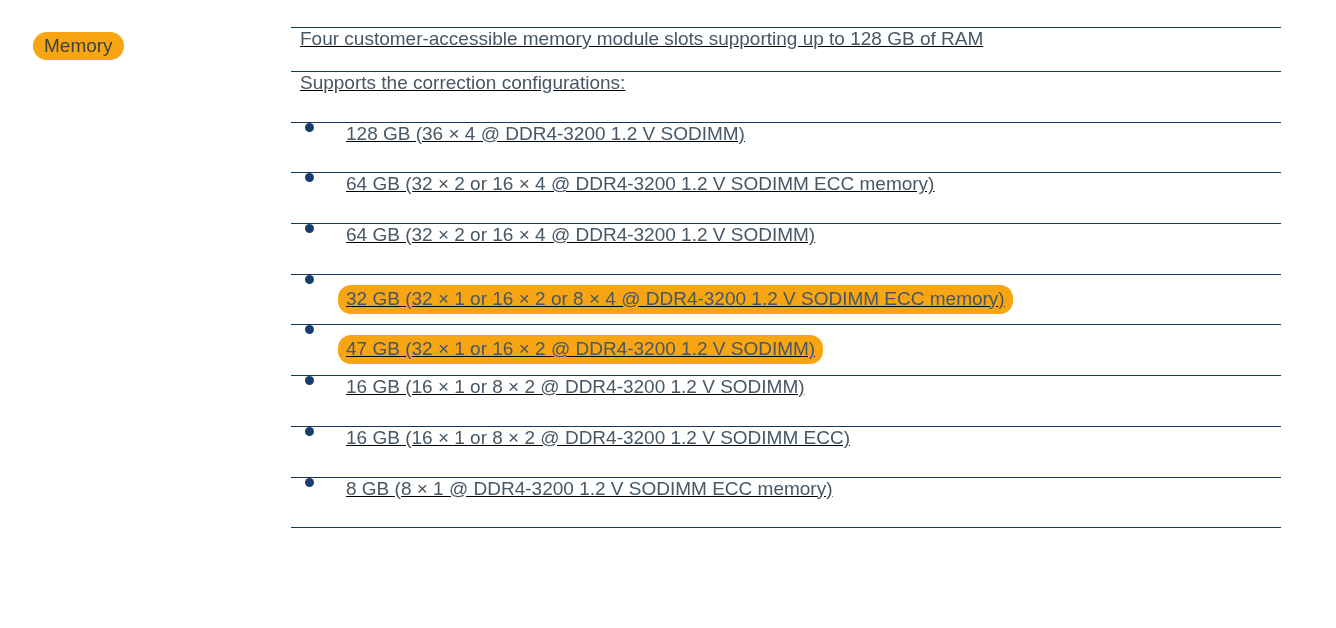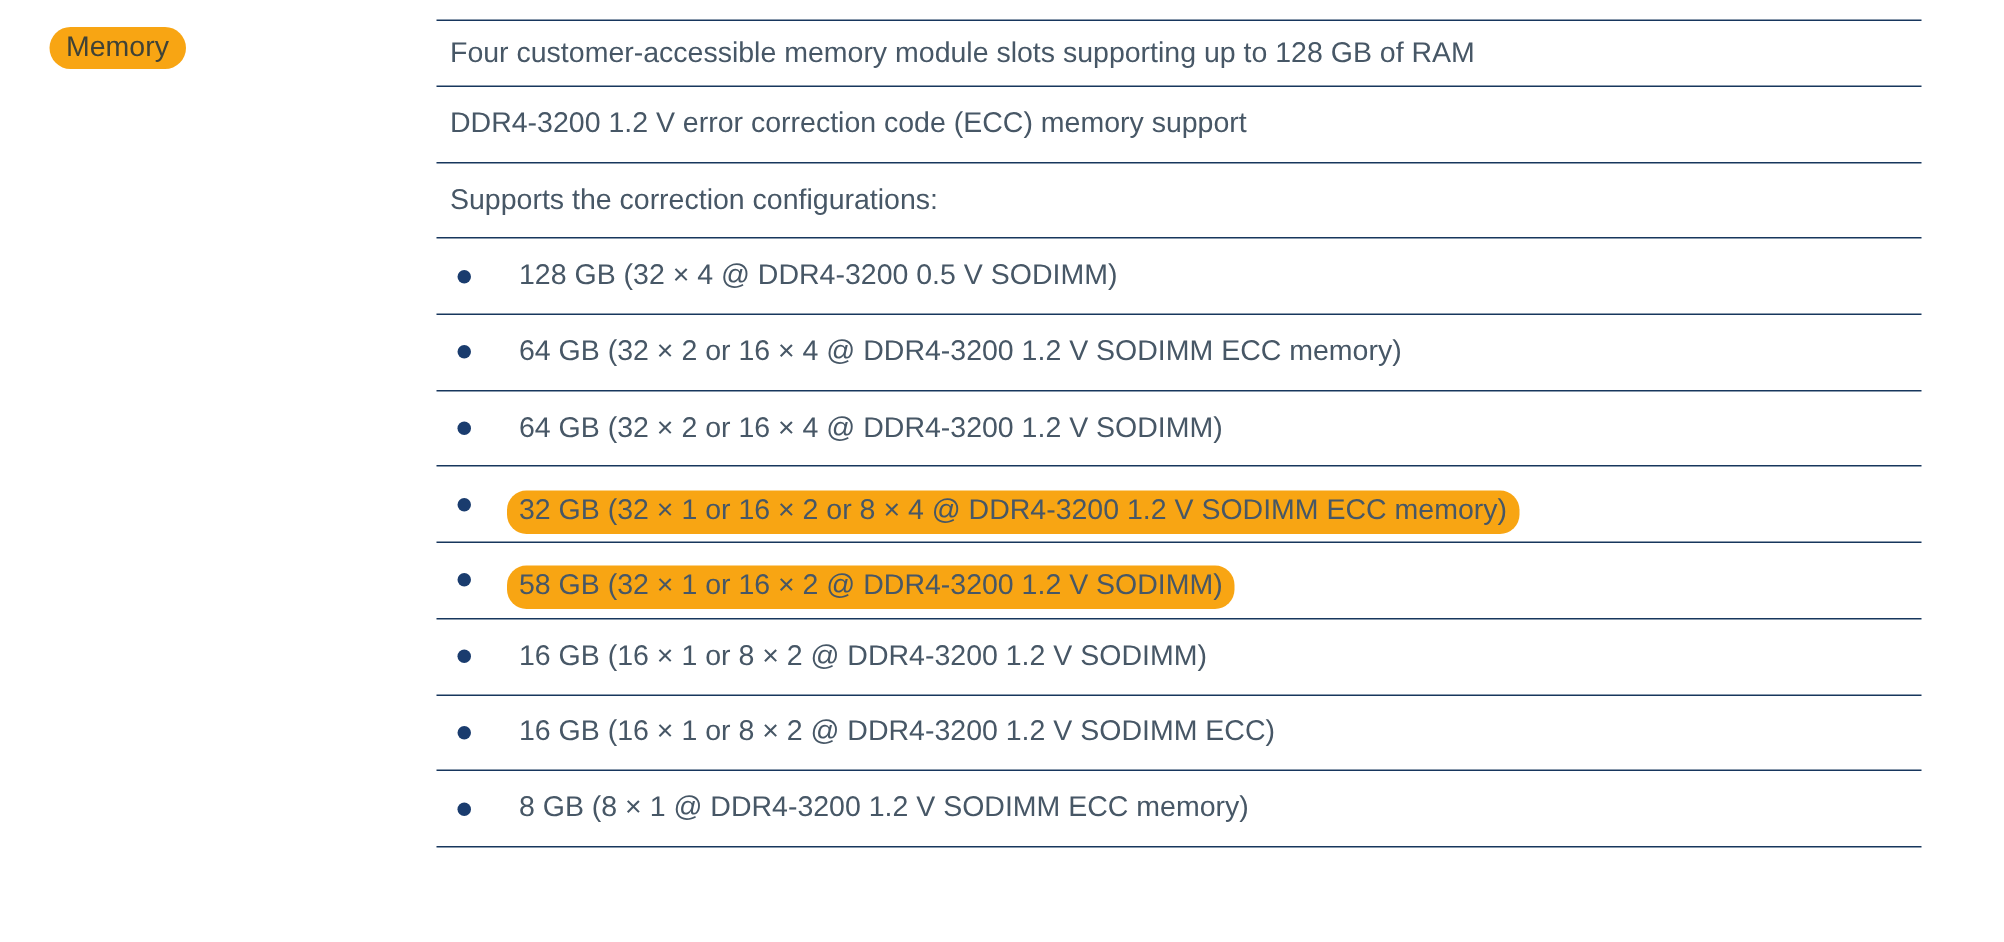--- a/index.html
+++ b/index.html
@@ -13,24 +13,25 @@
   :root {
     --highlight: #f8a513;
     --line: #17365d;
     --text: #475766;
     --bullet: #1a3c6e;
     --labeltext: #3f4237;
   }
   .spec-table {
     position: absolute;
     left: 33px;
-    top: 13px;
+    top: 27px;
     width: 1248px;
     display: flex;
     align-items: flex-start;
+    text-decoration: underline;
   }
   .spec-label-cell {
     width: 258px;
     flex: 0 0 258px;
     padding-top: 5px;
   }
   .label-pill {
     display: inline-block;
     background: var(--highlight);
     color: var(--labeltext);
@@ -41,21 +42,21 @@
   }
   .spec-details {
     width: 990px;
     flex: 0 0 990px;
     border-top: 1.4px solid var(--line);
     display: flex;
     flex-direction: column;
   }
   .detail-row {
     display: flex;
-    align-items: center;
+    align-items: flex-start;
     height: 50.7px;
     border-bottom: 1.4px solid var(--line);
     padding-left: 9px;
     font-size: 19px;
     color: var(--text);
   }
   .detail-row:first-child { height: 44px; }
   .bullet {
     display: none;
     width: 9px;
@@ -83,53 +84,49 @@
 <div class="spec-table">
   <div class="spec-label-cell">
     <span class="label-pill">Memory</span>
   </div>
   <div class="spec-details">
   <div class="detail-row">
 
     <span class="detail-text">Four customer-accessible memory module slots supporting up to 128 GB of RAM</span>
   </div>
 
-  <div class="detail-row">
-
-    <span class="detail-text">DDR4-3200 1.2 V error correction code (ECC) memory support</span>
-  </div>
 
   <div class="detail-row">
 
     <span class="detail-text">Supports the correction configurations:</span>
   </div>
 
   <div class="detail-row bulleted">
     <span class="bullet"></span>
-    <span class="detail-text">128 GB (32 × 4 @ DDR4-3200 0.5 V SODIMM)</span>
+    <span class="detail-text">128 GB (36 × 4 @ DDR4-3200 1.2 V SODIMM)</span>
   </div>
 
   <div class="detail-row bulleted">
     <span class="bullet"></span>
     <span class="detail-text">64 GB (32 × 2 or 16 × 4 @ DDR4-3200 1.2 V SODIMM ECC memory)</span>
   </div>
 
   <div class="detail-row bulleted">
     <span class="bullet"></span>
     <span class="detail-text">64 GB (32 × 2 or 16 × 4 @ DDR4-3200 1.2 V SODIMM)</span>
   </div>
 
   <div class="detail-row bulleted">
     <span class="bullet"></span>
     <span class="detail-text hl">32 GB (32 × 1 or 16 × 2 or 8 × 4 @ DDR4-3200 1.2 V SODIMM ECC memory)</span>
   </div>
 
   <div class="detail-row bulleted">
     <span class="bullet"></span>
-    <span class="detail-text hl">58 GB (32 × 1 or 16 × 2 @ DDR4-3200 1.2 V SODIMM)</span>
+    <span class="detail-text hl">47 GB (32 × 1 or 16 × 2 @ DDR4-3200 1.2 V SODIMM)</span>
   </div>
 
   <div class="detail-row bulleted">
     <span class="bullet"></span>
     <span class="detail-text">16 GB (16 × 1 or 8 × 2 @ DDR4-3200 1.2 V SODIMM)</span>
   </div>
 
   <div class="detail-row bulleted">
     <span class="bullet"></span>
     <span class="detail-text">16 GB (16 × 1 or 8 × 2 @ DDR4-3200 1.2 V SODIMM ECC)</span>

